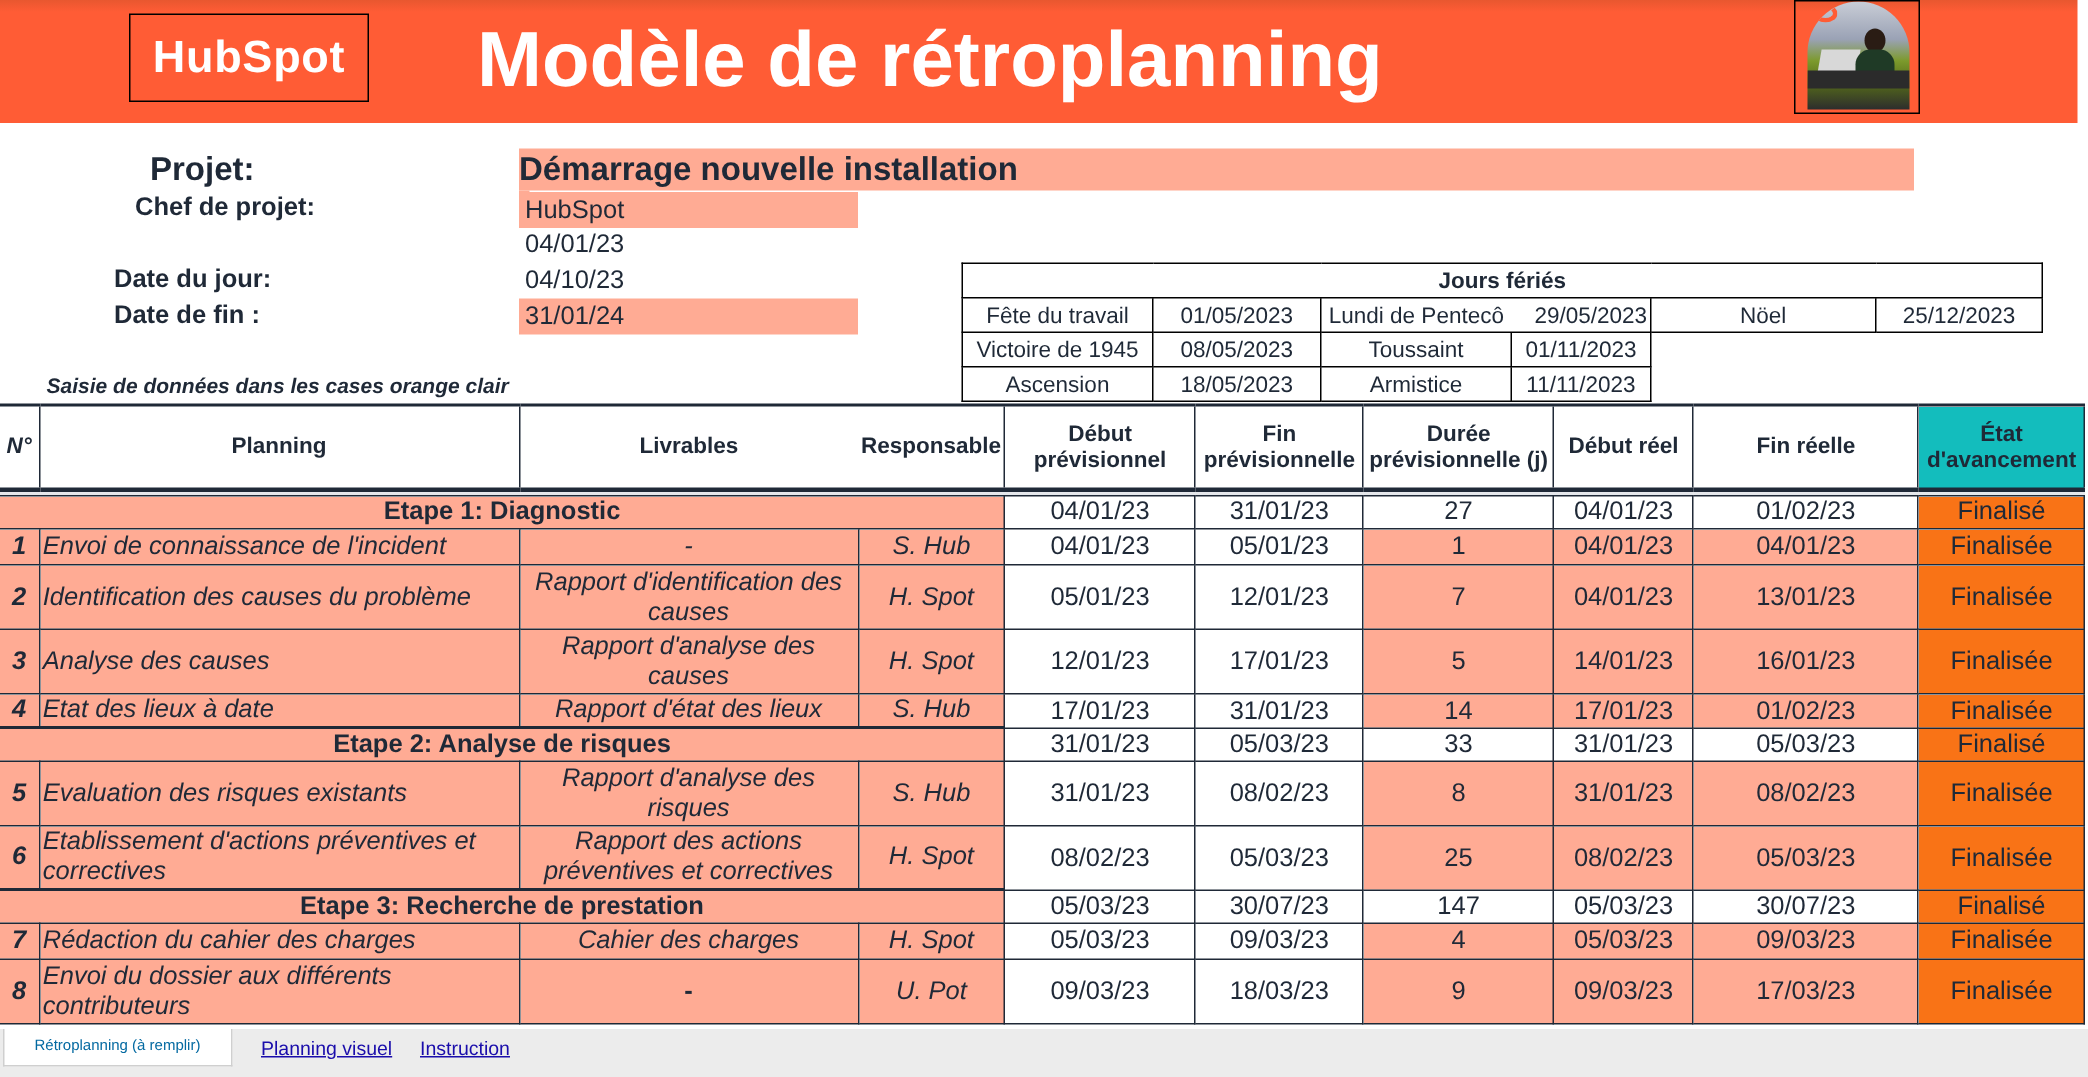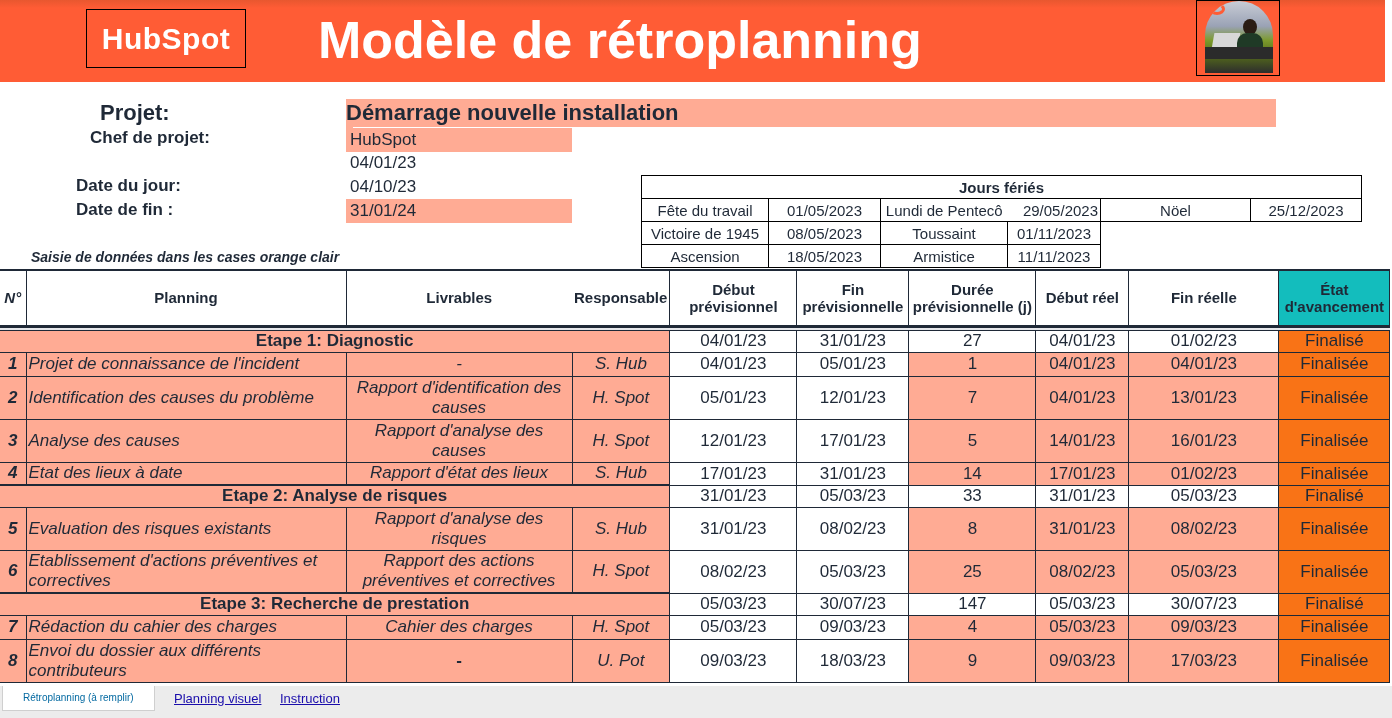--- a/index.html
+++ b/index.html
@@ -163,21 +163,21 @@
       <td colspan="4" class="stage-title" style="border-right:1px solid #1f2937;">Etape 1: Diagnostic</td>
       <td>04/01/23</td>
       <td>31/01/23</td>
       <td>27</td>
       <td>04/01/23</td>
       <td>01/02/23</td>
       <td class="teal">Finalisé</td>
     </tr>
     <tr style="height:24px;">
       <td class="salmon n" style="border-left:none;">1</td>
-      <td class="salmon it left">Projet de connaissance de l'incident</td>
+      <td class="salmon it left">Envoi de connaissance de l'incident</td>
       <td class="salmon it">-</td>
       <td class="salmon it">S. Hub</td>
       <td>04/01/23</td>
       <td>05/01/23</td>
       <td class="salmon">1</td>
       <td class="salmon">04/01/23</td>
       <td class="salmon">04/01/23</td>
       <td class="teal">Finalisée</td>
     </tr>
     <tr style="height:43px;">

